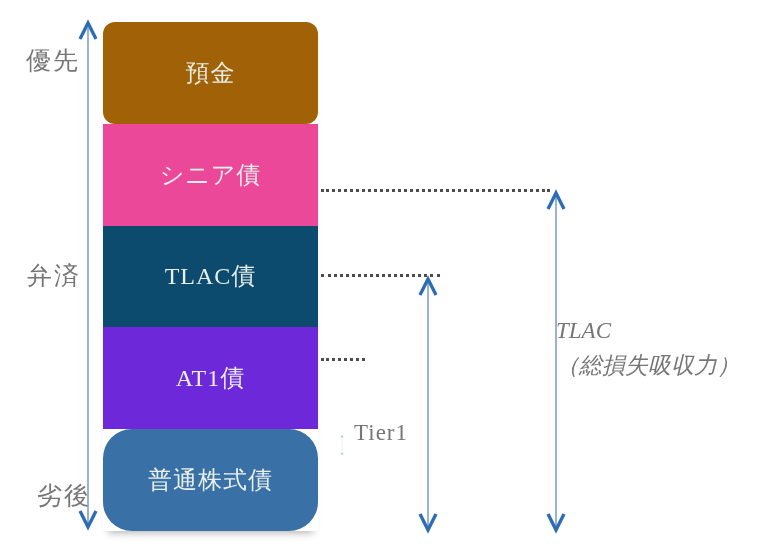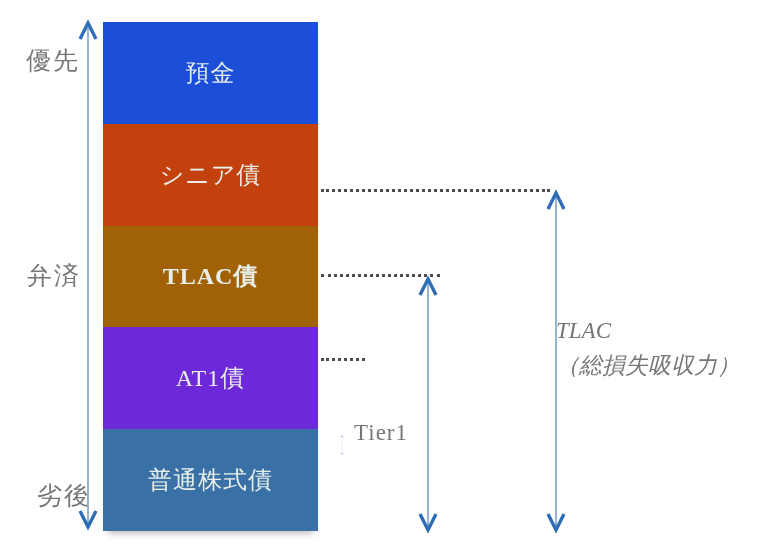--- a/index.html
+++ b/index.html
@@ -55,33 +55,33 @@
   <div class="side-label lbl-mid">弁済</div>
   <div class="side-label lbl-bot">劣後</div>
 
   <svg class="varrow" style="left:78px;top:18px;" width="20" height="514" viewBox="0 0 20 514">
     <line class="shaft" x1="10" y1="10" x2="10" y2="505"></line>
     <polyline class="head" points="2,21 10,5 18,21"></polyline>
     <polyline class="head" points="2,493 10,509 18,493"></polyline>
   </svg>
 
   <div class="bar">
-      <div class="segment" style="background: #1d4ed8;">
+      <div class="segment" style="background: #a16207; border-radius: 12px;">
         <span>預金</span>
       </div>
-      <div class="segment" style="background: #c2410c;">
+      <div class="segment" style="background: #ec4899;">
         <span>シニア債</span>
       </div>
-      <div class="segment" style="background: #a16207; font-weight: bold;">
+      <div class="segment" style="background: #0c4a6e;">
         <span>TLAC債</span>
       </div>
       <div class="segment" style="background: #6d28d9;">
         <span>AT1債</span>
       </div>
-      <div class="segment" style="background: rgb(57, 113, 166);">
+      <div class="segment" style="background: rgb(57, 113, 166); border-radius: 29px;">
         <span>普通株式債</span>
       </div>
     </div>
 
   <div class="dotted d1"></div>
   <div class="dotted d2"></div>
   <div class="dotted d3"></div>
 
   <svg class="varrow" style="left:341px;top:356px;" width="20" height="178" viewBox="0 0 178 178">
     <line class="shaft" x1="10" y1="10" x2="10" y2="170"></line>

